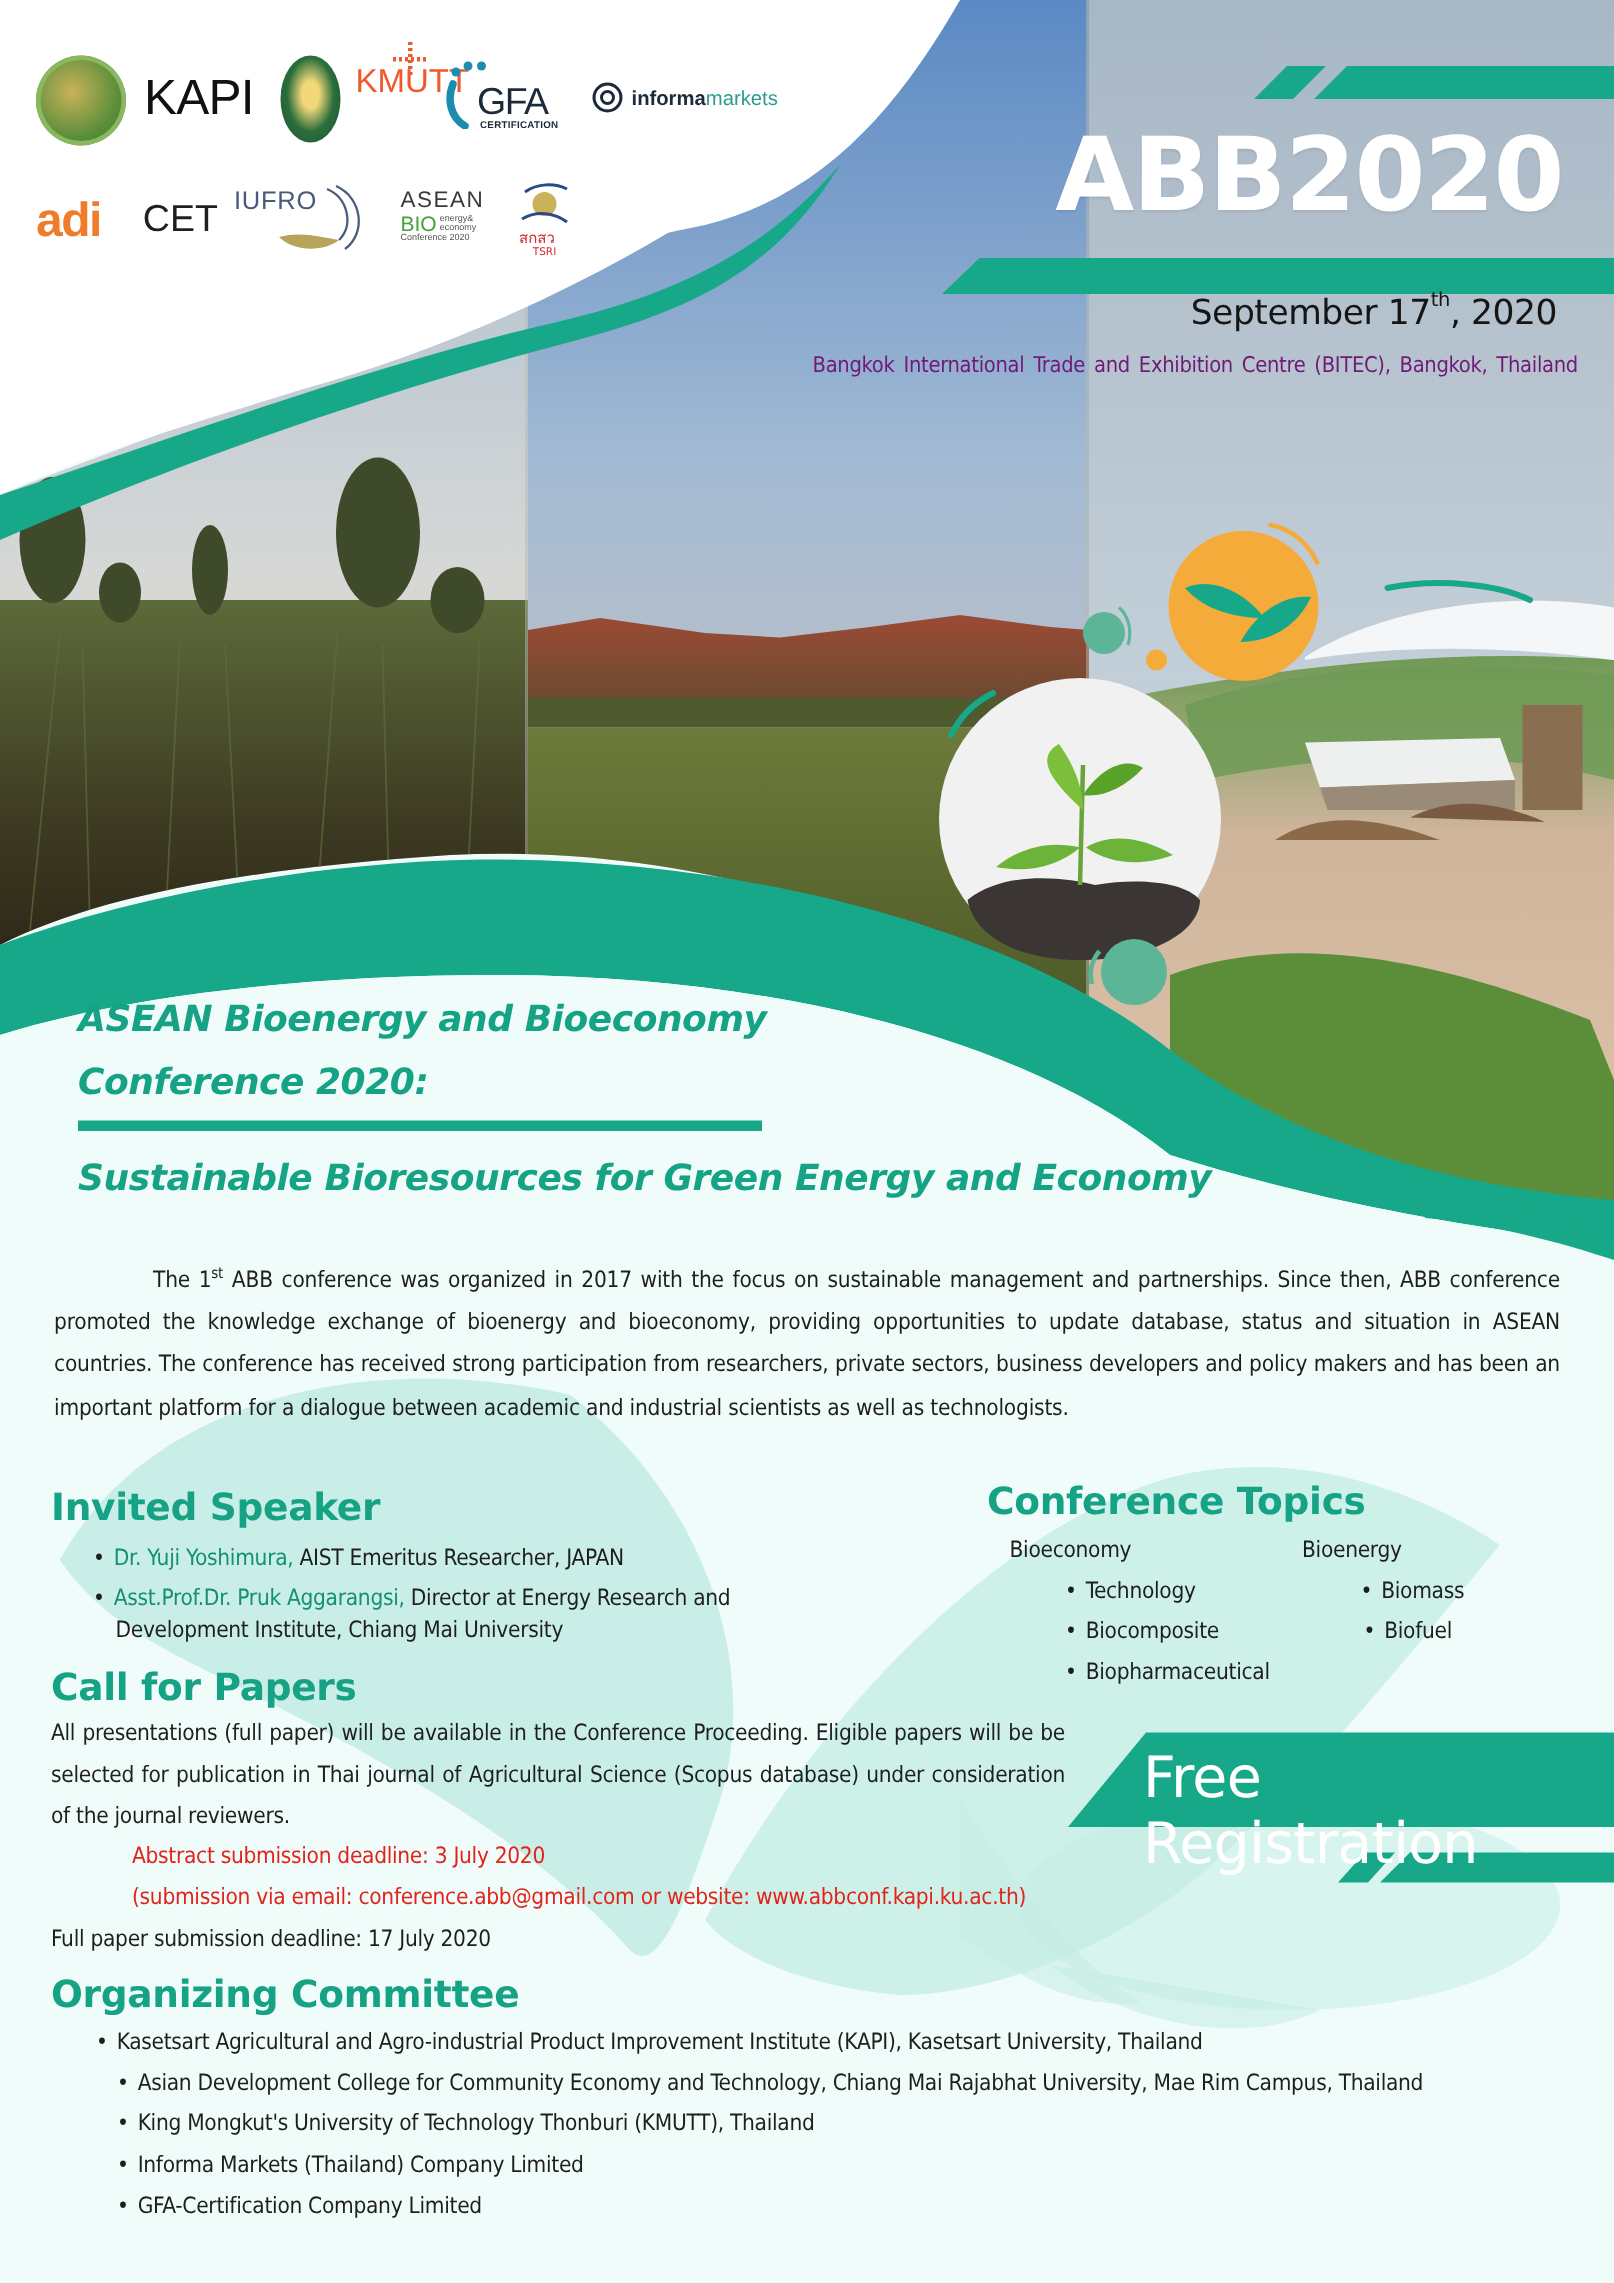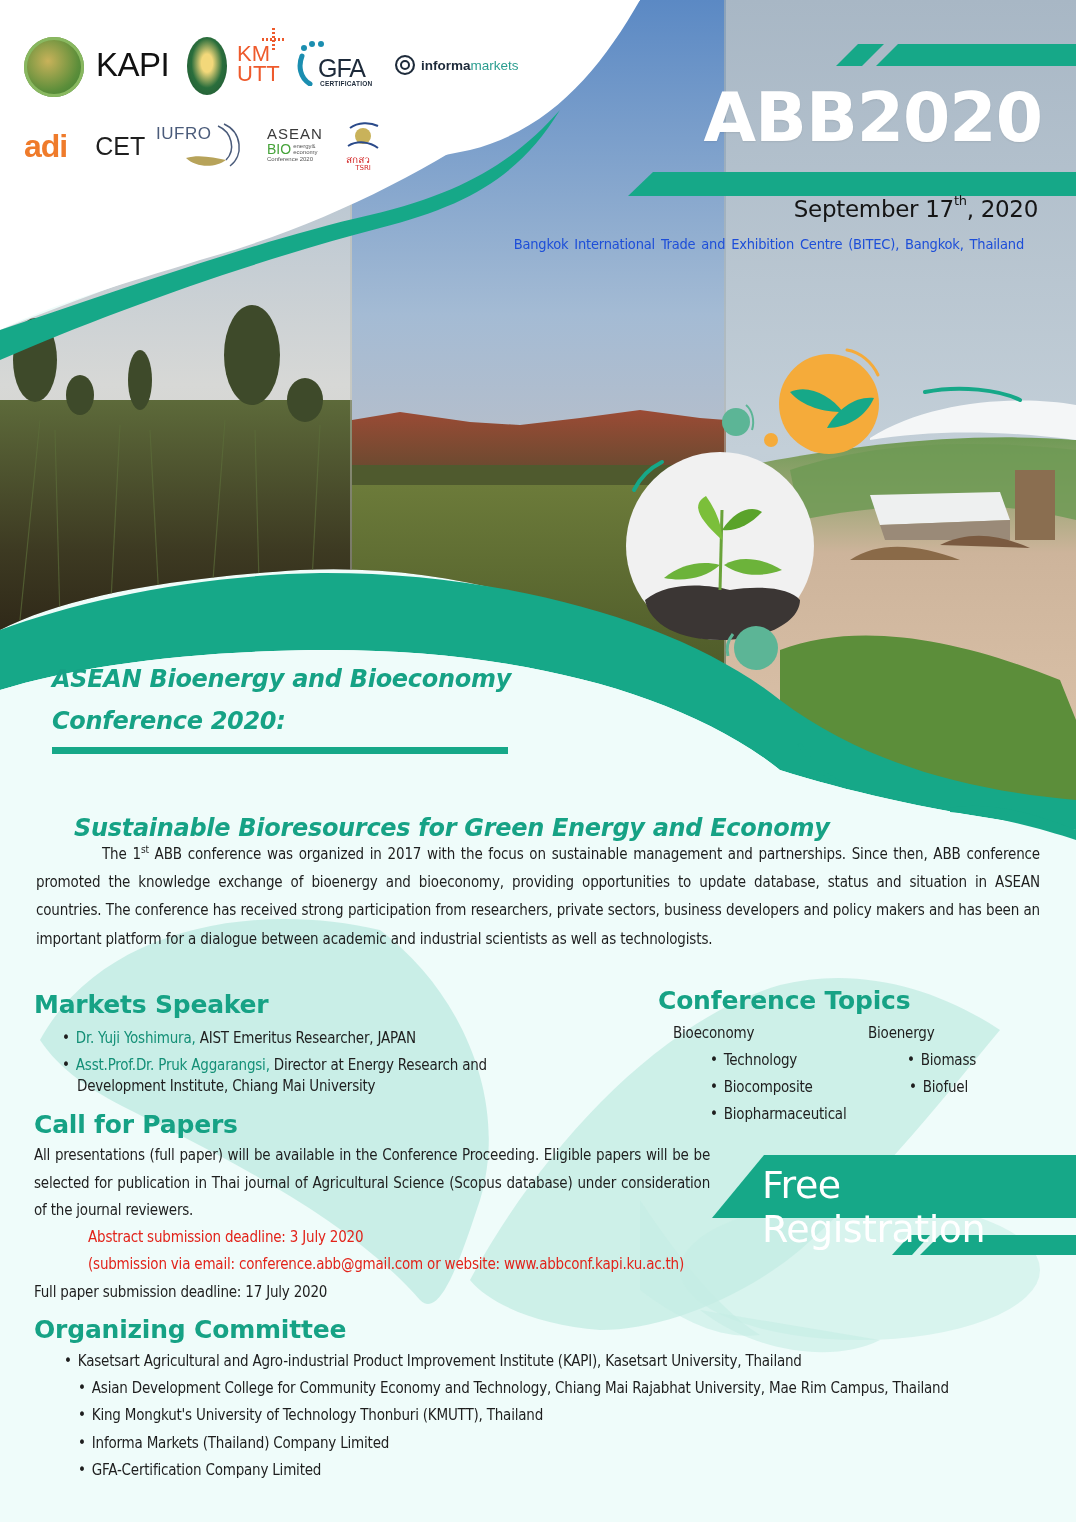--- a/index.html
+++ b/index.html
@@ -3,35 +3,35 @@
 <meta charset="utf-8">
 <style>
   html,body{margin:0;padding:0;}
   body{width:1076px;height:1522px;position:relative;overflow:hidden;background:#effcfa;font-family:"DejaVu Sans",sans-serif;color:#1b1b1b;}
   .abs{position:absolute;}
   
   #bg-svg{position:absolute;left:0;top:0;width:1076px;height:1522px;}
   
   .logo{position:absolute;display:flex;align-items:center;}
   .logo-kapi{font-family:"Liberation Sans",sans-serif;font-weight:normal;font-size:33px;color:#111;letter-spacing:-0.5px;}
-  .logo-kmutt{font-family:"Liberation Sans",sans-serif;color:#ee5a2c;font-size:19px;line-height:17px;font-weight:normal;flex-direction:column;align-items:flex-start;}
+  .logo-kmutt{font-family:"Liberation Sans",sans-serif;color:#ee5a2c;font-size:19px;line-height:17px;font-weight:normal;flex-direction:row;align-items:flex-start;}
   .logo-gfa{font-family:"Liberation Sans",sans-serif;font-weight:normal;font-size:25px;color:#1d2a3a;letter-spacing:-1px;}
   .logo-gfa-sub{font-family:"Liberation Sans",sans-serif;font-size:6.5px;font-weight:bold;color:#1d2a3a;letter-spacing:.2px;}
   .logo-informa{font-family:"Liberation Sans",sans-serif;font-size:13.5px;color:#1d2a3a;}
   .logo-informa b{font-weight:bold;}
   .logo-informa span.m{color:#2a9d8f;}
   .logo-adi{font-family:"Liberation Sans",sans-serif;font-size:32px;font-weight:bold;color:#ef7b2b;letter-spacing:-1px;}
   .logo-adi span{font-weight:normal;color:#1f1f1f;font-size:25px;letter-spacing:0;}
   .logo-iufro{font-family:"Liberation Sans",sans-serif;font-size:17px;color:#4a5b7a;letter-spacing:.5px;}
   .logo-asean{font-family:"Liberation Sans",sans-serif;color:#3a3a3a;}
   
   .abb-title{position:absolute;right:34px;top:78px;font-family:"DejaVu Sans",sans-serif;font-weight:bold;font-size:68px;color:#ffffff;letter-spacing:-1px;text-shadow:0 1px 2px rgba(0,0,0,.08);}
   .date{position:absolute;right:38px;top:196px;font-family:"DejaVu Sans",sans-serif;font-size:23px;color:#151515;letter-spacing:-.3px;}
   .date sup{font-size:13px;position:relative;top:-3px;}
-  .venue{position:absolute;right:52px;top:236px;font-family:"DejaVu Sans Condensed","DejaVu Sans",sans-serif;font-size:14.5px;color:#1d4ed8;word-spacing:2px;letter-spacing:-.2px;}
+  .venue{position:absolute;right:24px;top:236px;font-family:"DejaVu Sans Condensed","DejaVu Sans",sans-serif;font-size:14.5px;color:#701a75;word-spacing:2px;letter-spacing:-.2px;}
   
   .conf-title{position:absolute;left:52px;font-family:"DejaVu Sans",sans-serif;font-weight:bold;font-style:italic;font-size:24px;color:#16a285;letter-spacing:-.3px;}
   .green-bar{position:absolute;left:52px;top:747px;width:456px;height:7px;background:#16a888;}
   .intro{position:absolute;left:36px;top:836px;width:1004px;font-family:"DejaVu Sans Condensed","DejaVu Sans",sans-serif;font-size:15px;line-height:28.2px;color:#1e1e1e;text-align:justify;text-indent:66px;letter-spacing:-.15px;}
   .intro sup{font-size:10px;}
   .h2{position:absolute;font-family:"DejaVu Sans",sans-serif;font-weight:bold;font-size:25px;color:#16a285;letter-spacing:-.2px;}
   .txt{position:absolute;font-family:"DejaVu Sans Condensed","DejaVu Sans",sans-serif;font-size:15px;color:#1e1e1e;letter-spacing:-.2px;}
   .bul::before{content:"•";margin-right:6px;}
   .spk-name{color:#138f76;}
   .red{color:#e2231a;}
@@ -244,25 +244,25 @@
   </div>
 </div>
 
 <div class="abb-title">ABB2020</div>
 <div class="date"><span>September 17</span><sup>th</sup><span>, 2020</span></div>
 <div class="venue">Bangkok International Trade and Exhibition Centre (BITEC), Bangkok, Thailand</div>
 
 <div class="conf-title" style="top:665px;">ASEAN Bioenergy and Bioeconomy</div>
 <div class="conf-title" style="top:707px;">Conference 2020:</div>
 <div class="green-bar"></div>
-<div class="conf-title" style="top:814px;margin-left:22px;">Sustainable Bioresources for Green Energy and Economy</div>
+<div class="conf-title" style="top:771px;">Sustainable Bioresources for Green Energy and Economy</div>
 
 <div class="intro"><span>The 1</span><sup>st</sup><span> ABB conference was organized in 2017 with the focus on sustainable management and partnerships. Since then, ABB conference promoted the knowledge exchange of bioenergy and bioeconomy, providing opportunities to update database, status and situation in ASEAN countries. The conference has received strong participation from researchers, private sectors, business developers and policy makers and has been an important platform for a dialogue between academic and industrial scientists as well as technologists.</span></div>
 
-<div class="h2" style="left:34px;top:990px;">Markets Speaker</div>
+<div class="h2" style="left:34px;top:990px;">Invited Speaker</div>
 <div class="txt bul" style="left:62px;top:1029px;"><span class="spk-name">Dr. Yuji Yoshimura,</span><span> AIST Emeritus Researcher, JAPAN</span></div>
 <div class="txt bul" style="left:62px;top:1056px;"><span class="spk-name">Asst.Prof.Dr. Pruk Aggarangsi,</span><span> Director at Energy Research and</span></div>
 <div class="txt" style="left:77px;top:1077px;">Development Institute, Chiang Mai University</div>
 
 <div class="h2" style="left:658px;top:986px;">Conference Topics</div>
 <div class="txt" style="left:673px;top:1024px;">Bioeconomy</div>
 <div class="txt bul" style="left:710px;top:1051px;">Technology</div>
 <div class="txt bul" style="left:710px;top:1078px;">Biocomposite</div>
 <div class="txt bul" style="left:710px;top:1105px;">Biopharmaceutical</div>
 <div class="txt" style="left:868px;top:1024px;">Bioenergy</div>

